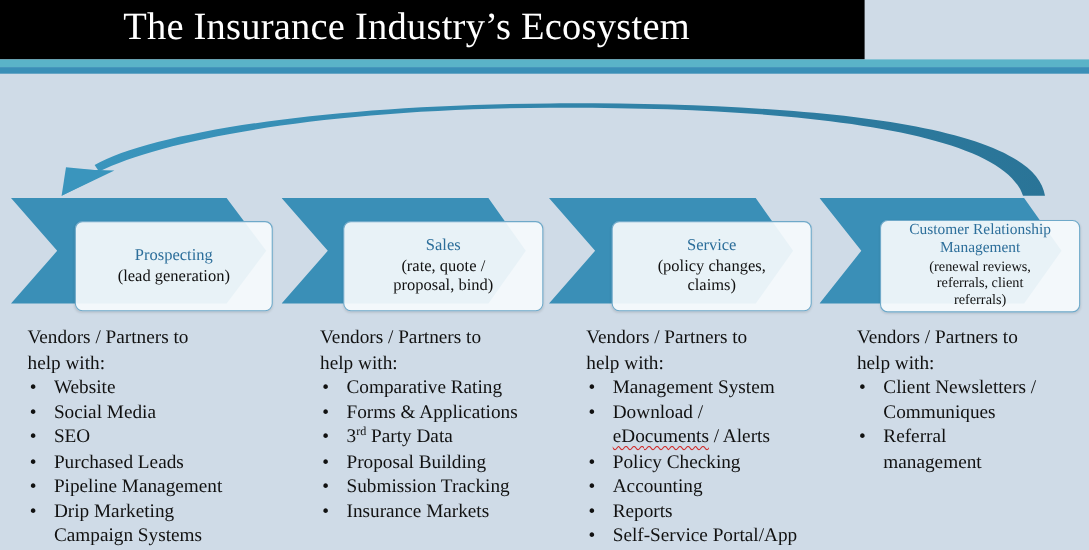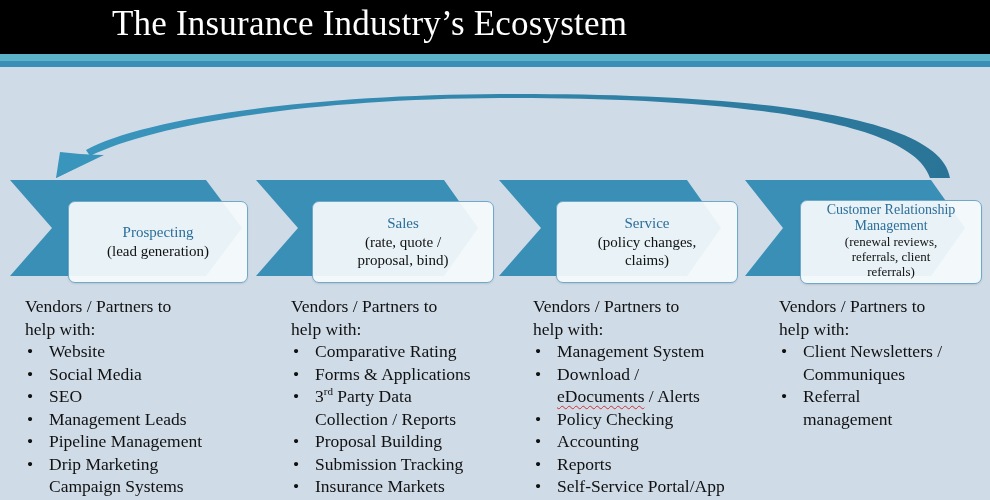--- a/index.html
+++ b/index.html
@@ -3,21 +3,21 @@
 <meta charset="utf-8">
 <style>
   html, body { margin:0; padding:0; }
   body {
     width:990px; height:500px; overflow:hidden; position:relative;
     background:#cfdbe7;
     font-family:"Liberation Serif", "DejaVu Serif", serif;
     color:#111;
   }
   .title-bar {
-    position:absolute; left:0; top:0; width:990px; height:54px;
+    position:absolute; left:0; top:0; width:786px; height:54px;
     background:#000;
   }
   .title-text {
     position:absolute; left:112px; top:4px;
     font-size:35px; color:#fff; letter-spacing:0.2px;
     font-family:"Liberation Serif", "DejaVu Serif", serif;
   }
   .accent-bar1 { position:absolute; left:0; top:54px; width:990px; height:7px; background:#5ab3c8; }
   .accent-bar2 { position:absolute; left:0; top:61px; width:990px; height:6px; background:#3a8fb7; }
   .loop-arrow { position:absolute; left:0; top:0; width:990px; height:200px; pointer-events:none; }
@@ -108,38 +108,37 @@
   </div>
 </div>
 
 <div class="vendors" style="left:25px;">
   <span class="intro">Vendors / Partners to</span>
   <span class="intro">help with:</span>
   <ul>
     <li>Website</li>
     <li>Social Media</li>
     <li>SEO</li>
-    <li>Management Leads</li>
+    <li>Purchased Leads</li>
     <li>Pipeline Management</li>
     <li>
       <span>Drip Marketing</span><br>
       <span>Campaign Systems</span>
     </li>
   </ul>
 </div>
 
 <div class="vendors" style="left:291px;">
   <span class="intro">Vendors / Partners to</span>
   <span class="intro">help with:</span>
   <ul>
     <li>Comparative Rating</li>
     <li>Forms &amp; Applications</li>
     <li>
       <span>3</span><sup>rd</sup><span> Party Data</span><br>
-      <span>Collection / Reports</span>
     </li>
     <li>Proposal Building</li>
     <li>Submission Tracking</li>
     <li>Insurance Markets</li>
   </ul>
 </div>
 
 <div class="vendors" style="left:533px;">
   <span class="intro">Vendors / Partners to</span>
   <span class="intro">help with:</span>

